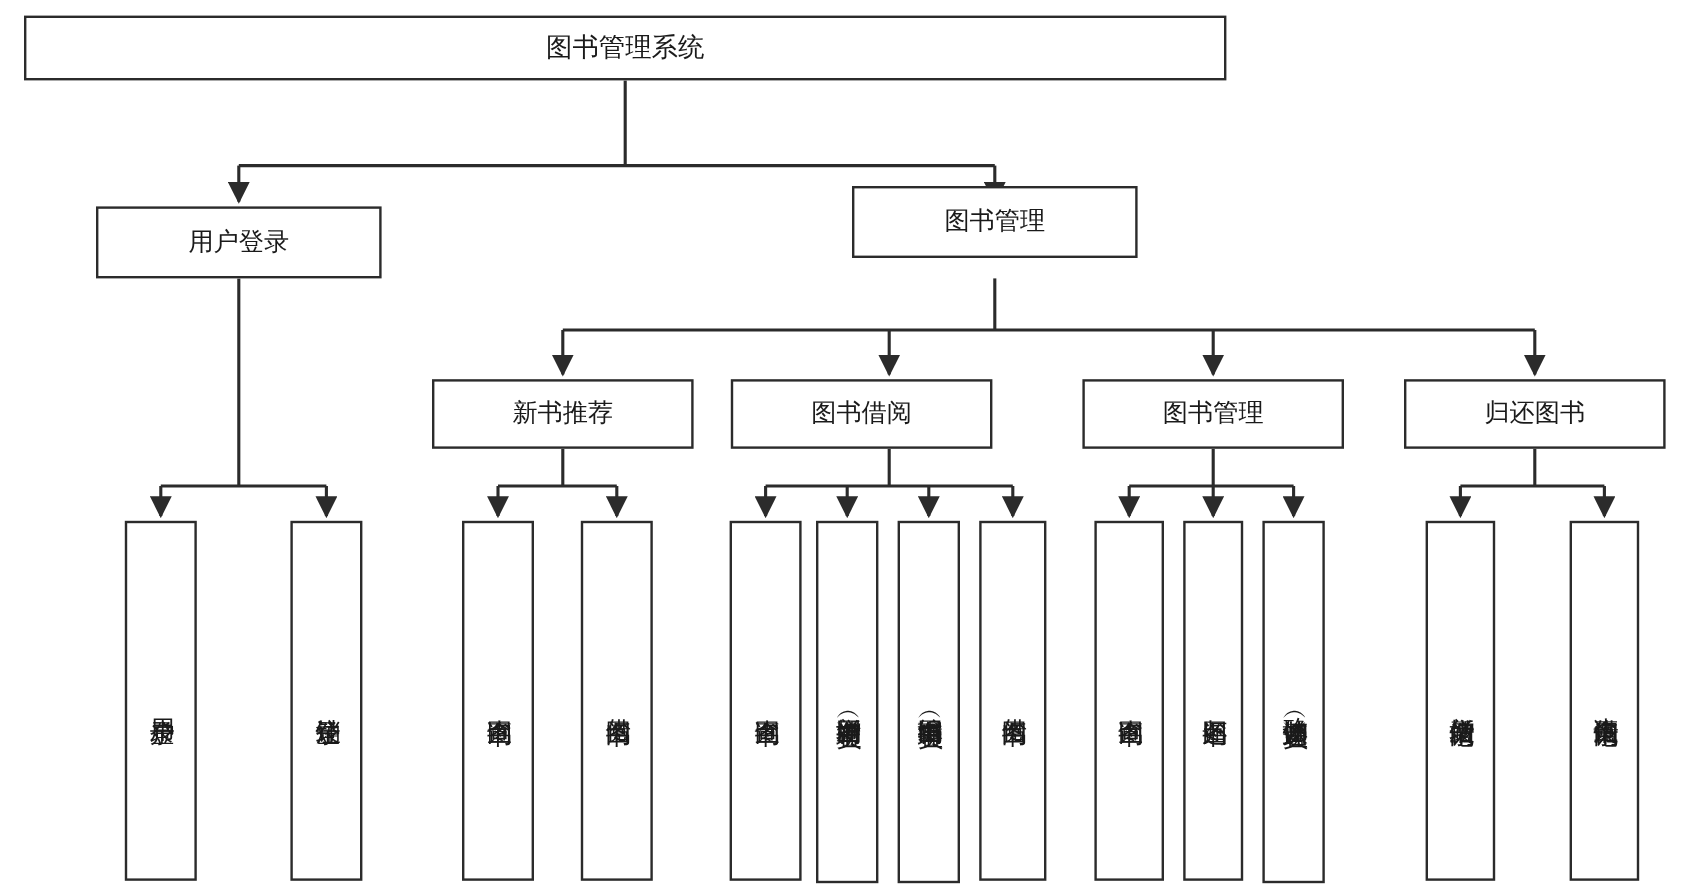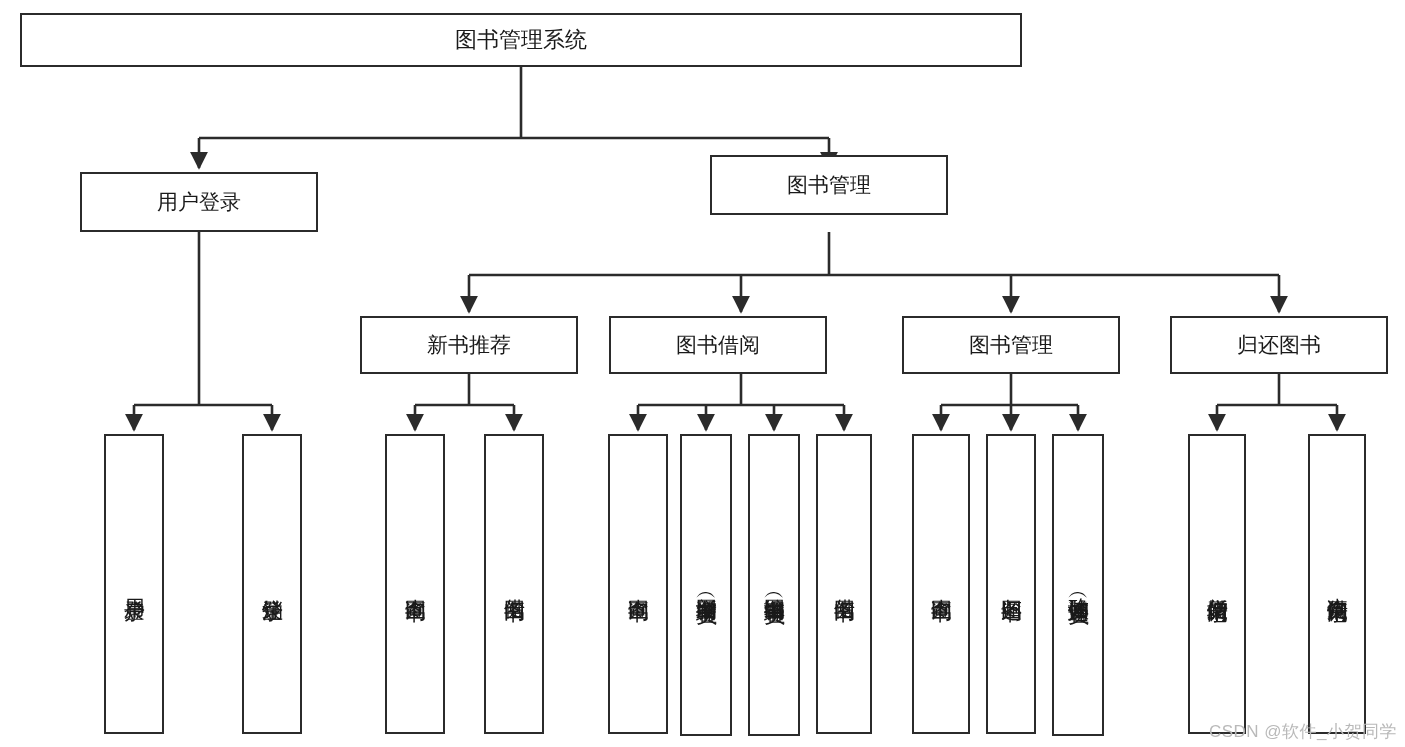--- a/index.html
+++ b/index.html
@@ -169,14 +169,13 @@
         <span class="node-label">确认归还（管理员）</span>
       </div>
       <div class="node vertical" style="left: 1188px; top: 434px; width: 58px; height: 300px;">
         <span class="node-label">新增借阅记录</span>
       </div>
       <div class="node vertical" style="left: 1308px; top: 434px; width: 58px; height: 300px;">
         <span class="node-label">查询借阅记录</span>
       </div>
     </div>
 
-  <div class="watermark">CSDN @软件_小贺同学</div>
 </div>
 
 </body></html>

